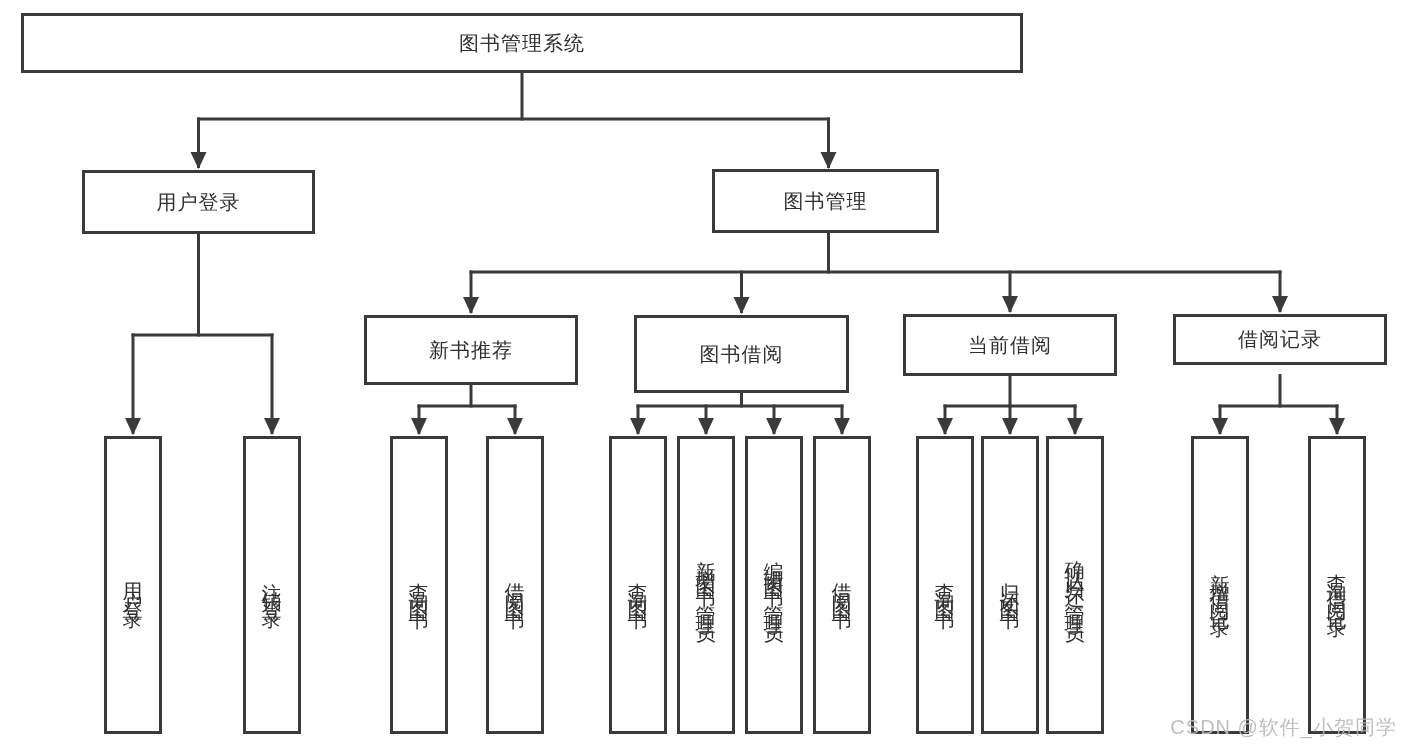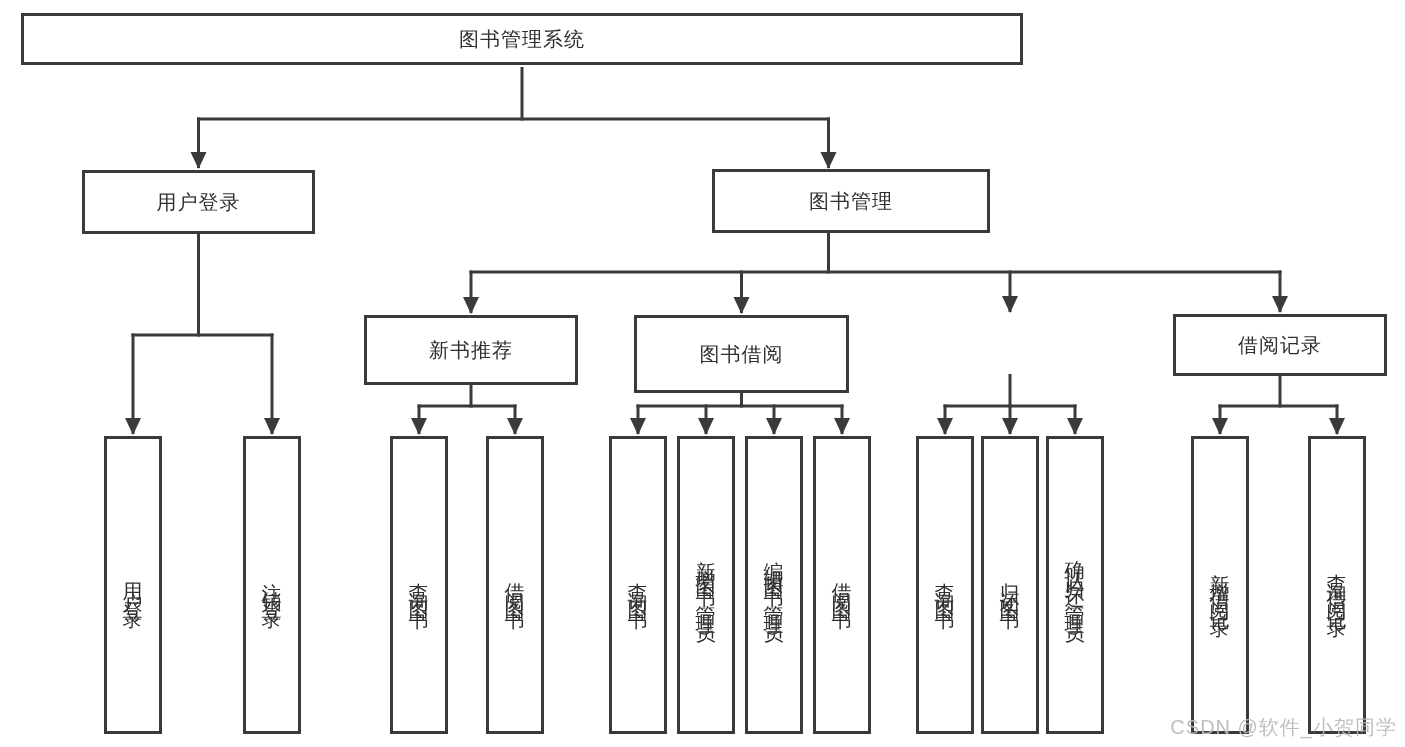--- a/index.html
+++ b/index.html
@@ -50,27 +50,27 @@
     color: #2f2f2f;
   }
   .vbox span {
     writing-mode: vertical-rl;
     text-orientation: mixed;
     font-size: 20px;
     line-height: 1;
     letter-spacing: 9px;
     color: #2f2f2f;
   }
-  #root-box      { left: 21px;  top: 13px;  width: 1002px; height: 52px; }
+  #root-box      { left: 21px;  top: 13px;  width: 1002px; height: 60px; }
   #user-login-group    { left: 82px;  top: 170px; width: 233px; height: 64px; }
-  #book-management     { left: 712px; top: 169px; width: 278px; height: 64px; }
+  #book-management     { left: 712px; top: 169px; width: 227px; height: 64px; }
   #new-book-recommend  { left: 364px; top: 315px; width: 214px; height: 70px; }
   #book-borrow         { left: 634px; top: 315px; width: 215px; height: 78px; }
   #current-borrow      { left: 903px; top: 314px; width: 214px; height: 62px; }
-  #borrow-record       { left: 1173px;top: 314px; width: 214px; height: 62px; }
+  #borrow-record       { left: 1173px;top: 314px; width: 214px; height: 51px; }
   #leaf-1  { left: 104px; }
   #leaf-2  { left: 243px; }
   #leaf-3  { left: 390px; }
   #leaf-4  { left: 486px; }
   #leaf-5  { left: 609px; }
   #leaf-6  { left: 677px; }
   #leaf-7  { left: 745px; }
   #leaf-8  { left: 813px; }
   #leaf-9  { left: 916px; }
   #leaf-10 { left: 981px; }
@@ -145,20 +145,21 @@
     </g>
   </svg>
 
   <div id="root-box" class="hbox">图书管理系统</div>
 
   <div id="user-login-group" class="hbox">用户登录</div>
   <div id="book-management" class="hbox">图书管理</div>
 
   <div id="new-book-recommend" class="hbox">新书推荐</div>
   <div id="book-borrow" class="hbox">图书借阅</div>
+  <div id="current-borrow" class="hbox">当前借阅</div>
   <div id="borrow-record" class="hbox">借阅记录</div>
 
   <div id="leaf-1" class="vbox">
     <span>用户登录</span>
   </div>
   <div id="leaf-2" class="vbox">
     <span>注销登录</span>
   </div>
   <div id="leaf-3" class="vbox">
     <span>查询图书</span>

